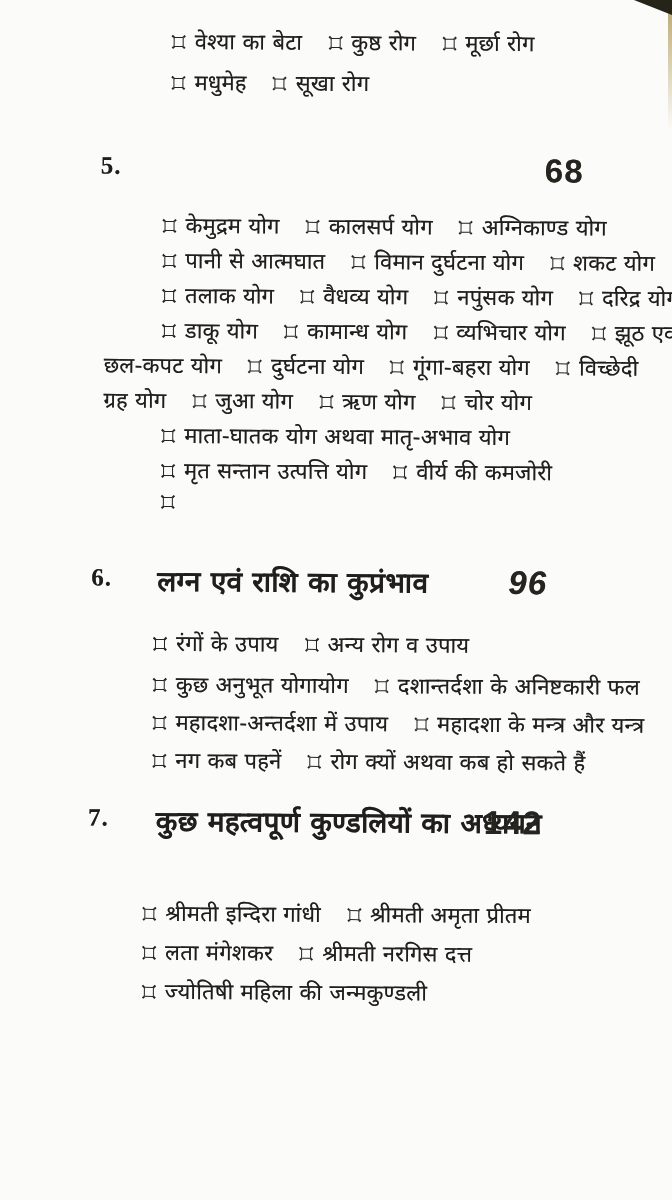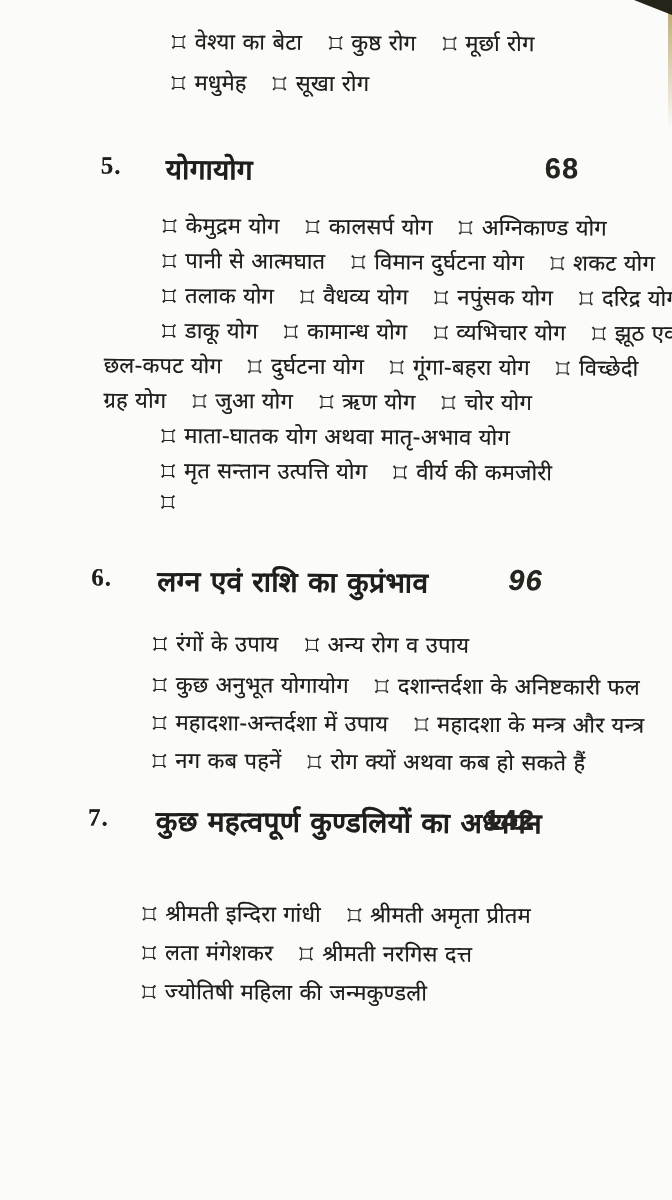--- a/index.html
+++ b/index.html
@@ -41,21 +41,21 @@
   .t{letter-spacing:.2px;}
   .intro{top:26px;left:171px;font-size:22px;}
   .intro .line{height:41px;}
   .heading{position:absolute;left:0;right:0;height:44px;}
   .heading .num{
     position:absolute;top:3px;font-size:25px;font-weight:600;
     font-family:"Liberation Serif",serif;letter-spacing:1px;
   }
   .heading .title{position:absolute;top:0;font-size:28px;font-weight:700;letter-spacing:.3px;}
   .heading .pagenum{
-    position:absolute;top:1px;font-size:29px;font-weight:700;
+    position:absolute;top:1px;font-size:33px;font-weight:700;
     font-family:"Liberation Sans",sans-serif;letter-spacing:1px;color:#26241f;
   }
   .h5{top:150px;} .h5 .num{left:99px;} .h5 .title{left:164px;} .h5 .pagenum{left:543px;}
   .h6{top:562px;} .h6 .num{left:92px;} .h6 .title{left:158px;} .h6 .pagenum{left:509px;font-style:italic;}
   .h7{top:802px;} .h7 .num{left:90px;} .h7 .title{left:158px;} .h7 .pagenum{left:486px;}
   .entries{left:103px;font-size:22px;}
   .s5{top:210px;} .s5 .line{height:35px;padding-left:60px;}
   .s5 .line.cont{padding-left:0;}
   .s6{top:628px;} .s6 .line{height:38px;padding-left:53px;}
   .s6 .line.first{height:41px;}
@@ -77,21 +77,20 @@
         <span class="seg"><span class="bullet"></span><span class="t">मूर्छा रोग</span></span>
       </div>
       <div class="line">
         <span class="seg"><span class="bullet"></span><span class="t">मधुमेह</span></span>
         <span class="seg"><span class="bullet"></span><span class="t">सूखा रोग</span></span>
       </div>
     </div>
 
     <div class="heading h5">
       <span class="num">5.</span>
-      <span class="title">योगायोग</span>
       <span class="pagenum">68</span>
     </div>
 
     <div class="block entries s5">
       <div class="line">
         <span class="seg"><span class="bullet"></span><span class="t">केमुद्रम योग</span></span>
         <span class="seg"><span class="bullet"></span><span class="t">कालसर्प योग</span></span>
         <span class="seg"><span class="bullet"></span><span class="t">अग्निकाण्ड योग</span></span>
       </div>
       <div class="line">

